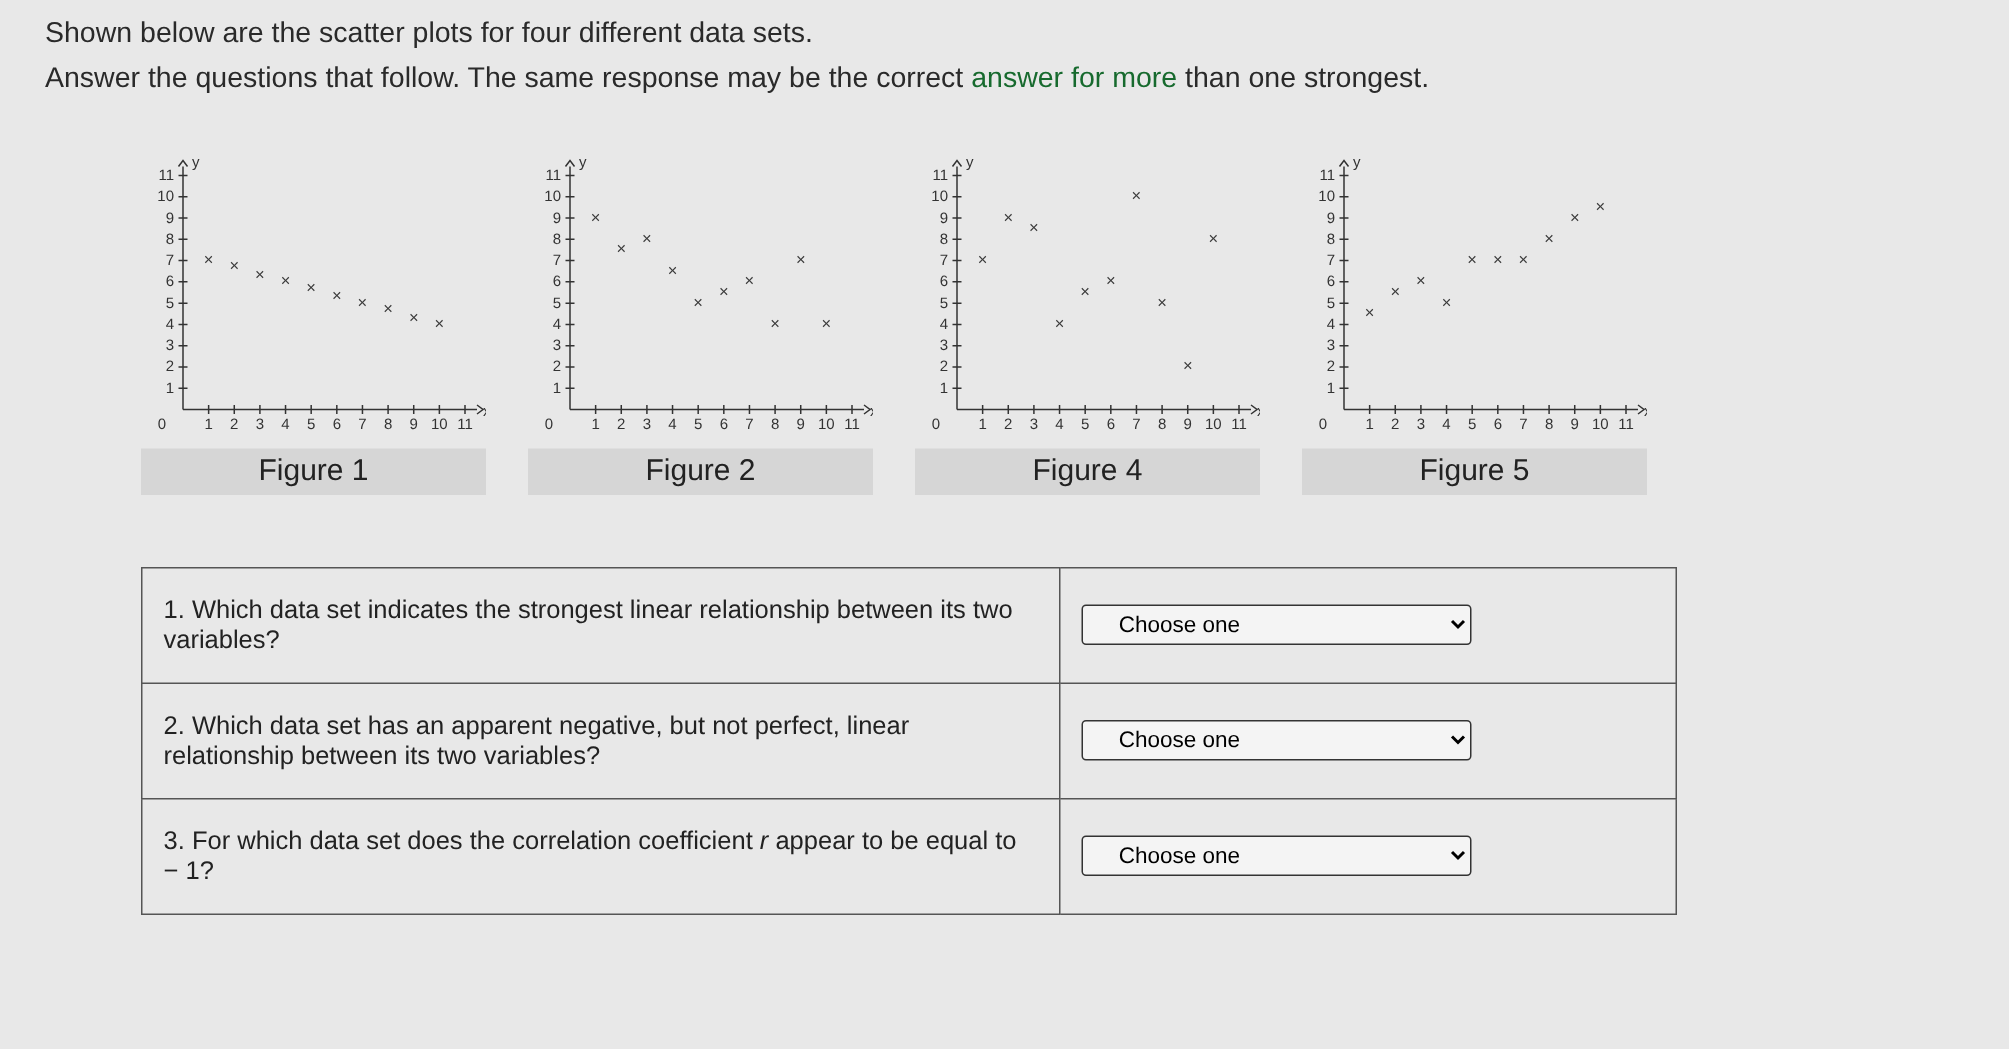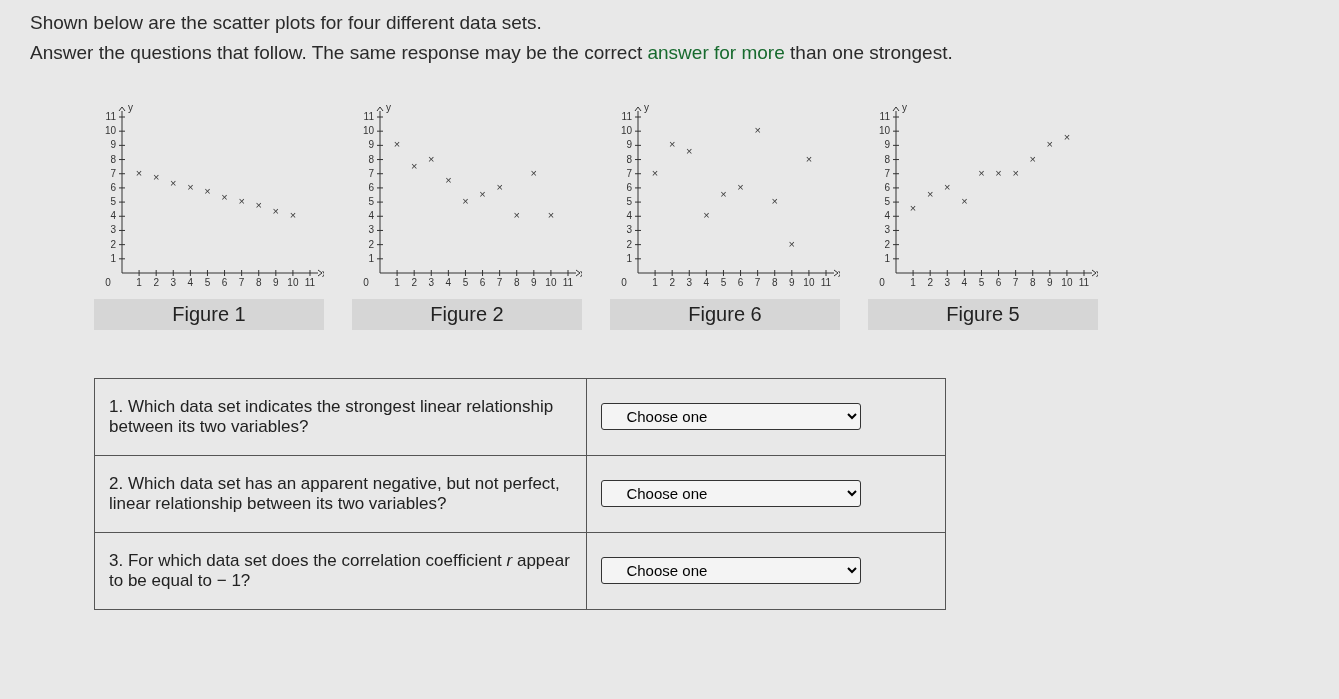--- a/index.html
+++ b/index.html
@@ -3,21 +3,21 @@
 <meta charset="utf-8">
 <style>
   html,body{margin:0;padding:0;background:#e8e8e8;font-family:Verdana,Arial,sans-serif;color:#222;}
   .page{padding:8px 30px 30px 30px;}
   .intro{font-size:19px;line-height:1.6;margin:0 0 36px 0;color:#2a2a2a;}
   .intro .hl{color:#176a2e;}
   .figs{display:flex;gap:28px;margin:8px 0 48px 64px;}
   .fig{width:230px;}
   .fig svg{display:block;}
   .fig-label{background:#d6d6d6;text-align:center;font-size:20px;padding:4px 0;margin-top:4px;color:#222;}
-  table.qt{border-collapse:collapse;margin-left:64px;width:852px;margin-top:41px;}
+  table.qt{border-collapse:collapse;margin-left:64px;width:1024px;margin-top:41px;}
   table.qt td{border:1px solid #555;padding:18px 14px;vertical-align:middle;}
   table.qt td.qcol{width:520px;font-size:17px;color:#222;}
   table.qt td.acol{width:340px;}
   .italic{font-style:italic;}
   .sel{width:260px;font-size:15px;padding:3px 20px;border:1.5px solid #333;border-radius:3px;background:#f4f4f4;}
   .axis{stroke:#333;stroke-width:1;}
   .tick{stroke:#333;stroke-width:1;}
   .tl{font:10px Arial;fill:#333;}
   .alab{font:10px Arial;fill:#333;}
   .pt{font:11px Arial;fill:#3a3a3a;}
@@ -221,21 +221,21 @@
           <text x="62.18181818181818" y="43.36363636363636" text-anchor="middle" class="pt">×</text>
           <text x="79.27272727272727" y="50.45454545454545" text-anchor="middle" class="pt">×</text>
           <text x="96.36363636363636" y="114.27272727272728" text-anchor="middle" class="pt">×</text>
           <text x="113.45454545454545" y="93" text-anchor="middle" class="pt">×</text>
           <text x="130.54545454545453" y="85.90909090909092" text-anchor="middle" class="pt">×</text>
           <text x="147.63636363636363" y="29.181818181818187" text-anchor="middle" class="pt">×</text>
           <text x="164.72727272727272" y="100.0909090909091" text-anchor="middle" class="pt">×</text>
           <text x="181.81818181818184" y="142.63636363636363" text-anchor="middle" class="pt">×</text>
           <text x="198.9090909090909" y="57.54545454545455" text-anchor="middle" class="pt">×</text>
         </svg>
-    <div class="fig-label">Figure 6</div>
+    <div class="fig-label">Figure 4</div>
   </div>
   <div class="fig">
     <svg id="chart3" width="230" height="190">
           <line x1="28" y1="168" x2="224" y2="168" class="axis"></line>
           <line x1="28" y1="168" x2="28" y2="6" class="axis"></line>
           <polyline points="224,165 228,168 224,171" class="axis" fill="none"></polyline>
           <polyline points="25,6 28,2 31,6" class="axis" fill="none"></polyline>
           <line x1="45.09090909090909" y1="165" x2="45.09090909090909" y2="171" class="tick"></line>
           <text x="45.09090909090909" y="181" text-anchor="middle" class="tl">1</text>
           <line x1="25" y1="153.8181818181818" x2="31" y2="153.8181818181818" class="tick"></line>

